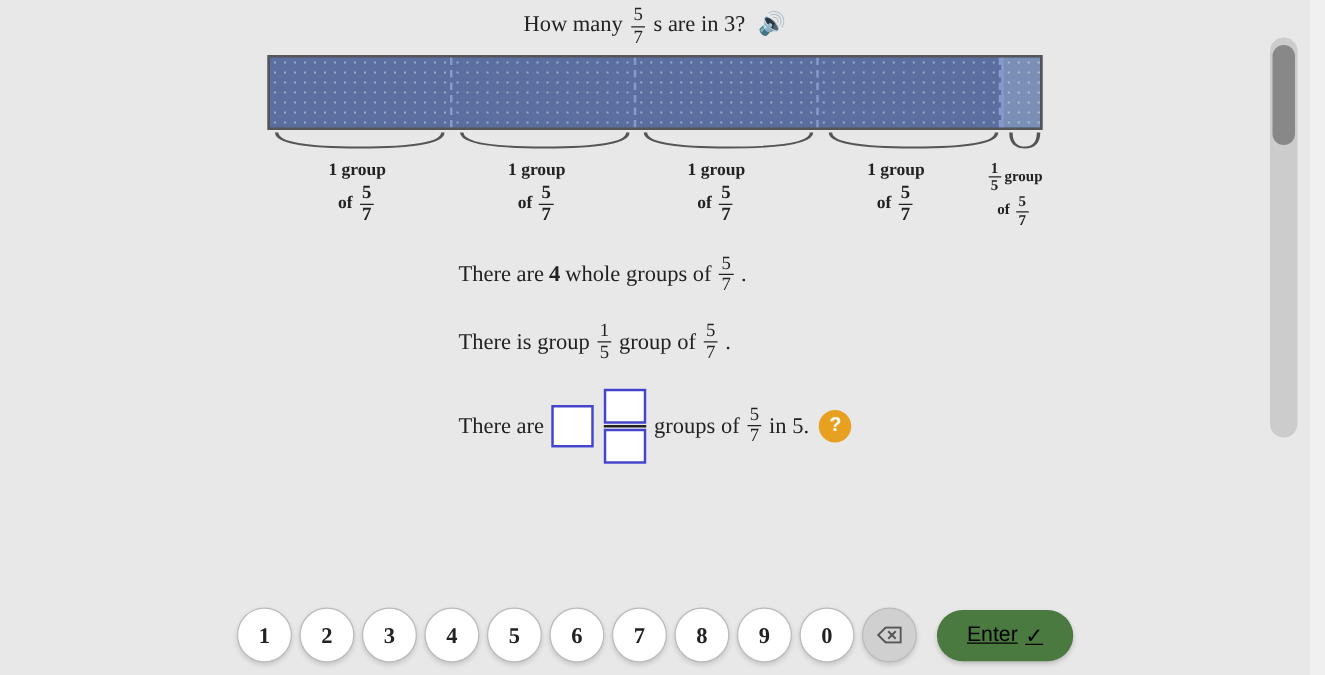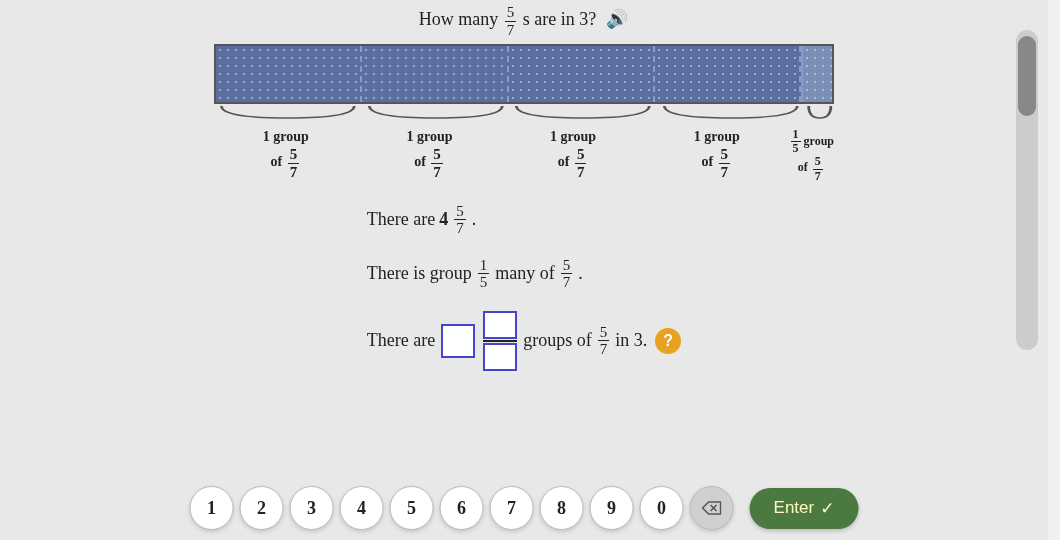--- a/index.html
+++ b/index.html
@@ -245,31 +245,32 @@
       border: 1px solid #bbb;
       display: flex;
       align-items: center;
       justify-content: center;
       cursor: pointer;
       box-shadow: 0 2px 4px rgba(0,0,0,0.15);
     }
 
     .enter-btn {
       background: #4a7a40;
-      color: #fef9c3;
+      color: #000000;
       border: none;
       border-radius: 24px;
       padding: 10px 24px;
       font-size: 17px;
       cursor: pointer;
       display: flex;
       align-items: center;
       gap: 6px;
       box-shadow: 0 2px 4px rgba(0,0,0,0.2);
       margin-left: 10px;
+      text-decoration: underline;
     }
 
     
     .scrollbar-track {
       position: absolute;
       right: 10px;
       top: 30px;
       width: 22px;
       height: 320px;
       background: #ccc;
@@ -382,34 +383,35 @@
             </span></span>
       </div>
     </div>
   </div>
 
   <div class="text-section">
 
     <div class="text-line">
       <span>There are</span>
       <span style="font-weight:bold;"> 4 </span>
+      <span>whole groups of</span>
       <span class="fraction-inline">
         <span class="num">5</span>
         <span class="den">7</span>
       </span>
       <span>.</span>
     </div>
 
     <div class="text-line">
       <span>There is group</span>
       <span class="fraction-inline">
         <span class="num">1</span>
         <span class="den">5</span>
       </span>
-      <span>many of</span>
+      <span>group of</span>
       <span class="fraction-inline">
         <span class="num">5</span>
         <span class="den">7</span>
       </span>
       <span>.</span>
     </div>
 
     <div class="text-line">
       <span>There are</span>
 
@@ -418,21 +420,21 @@
       <div class="input-fraction-box">
         <div class="top-box"></div>
         <div class="frac-line"></div>
         <div class="bot-box"></div>
       </div>
       <span>groups of</span>
       <span class="fraction-inline">
         <span class="num">5</span>
         <span class="den">7</span>
       </span>
-      <span>in 3.</span>
+      <span>in 5.</span>
 
       <button class="hint-btn">?</button>
     </div>
   </div>
 
   <div class="numpad">
     <div class="numpad-btn">1</div>
     <div class="numpad-btn">2</div>
     <div class="numpad-btn">3</div>
     <div class="numpad-btn">4</div>

